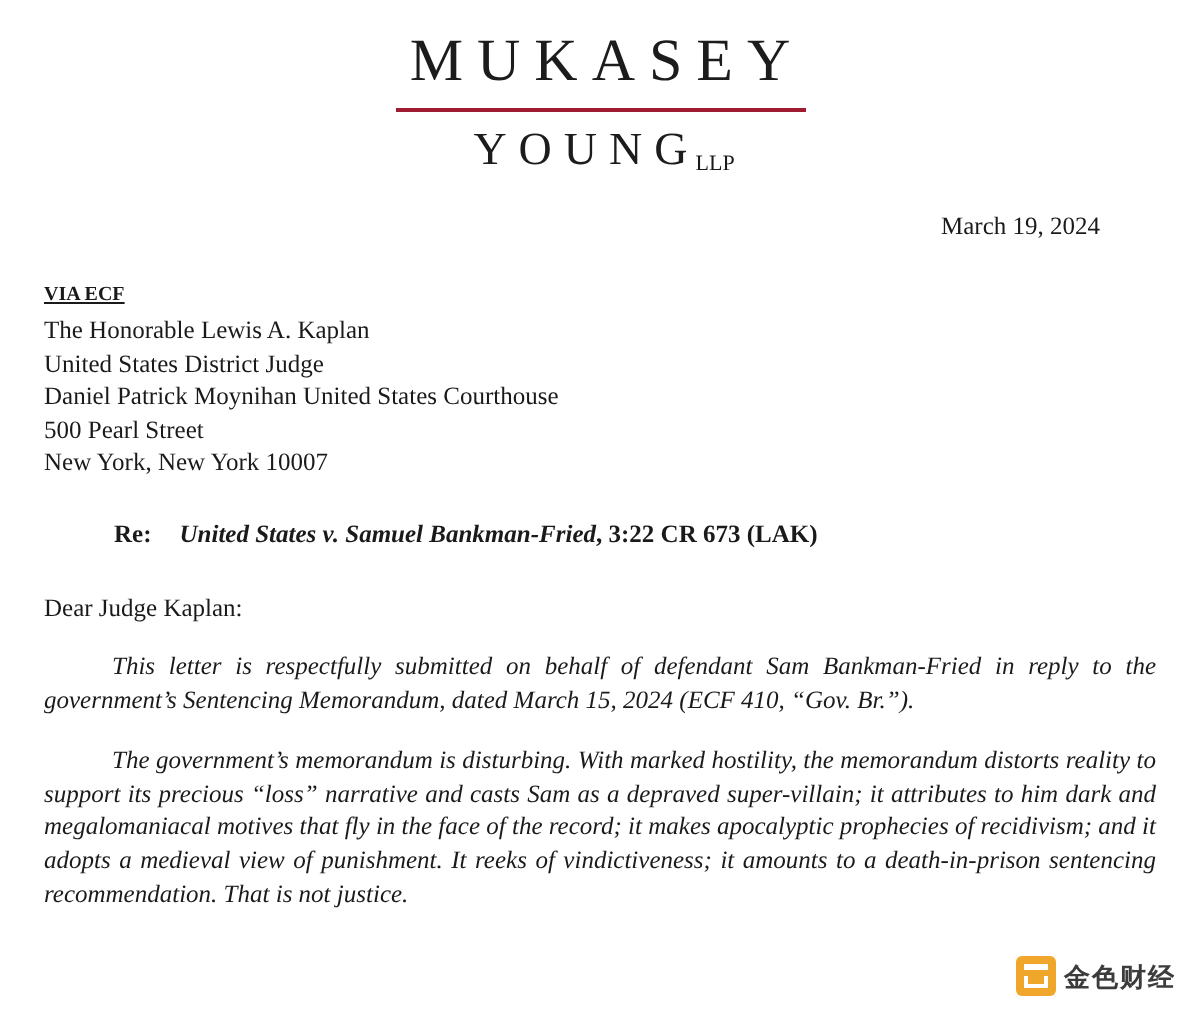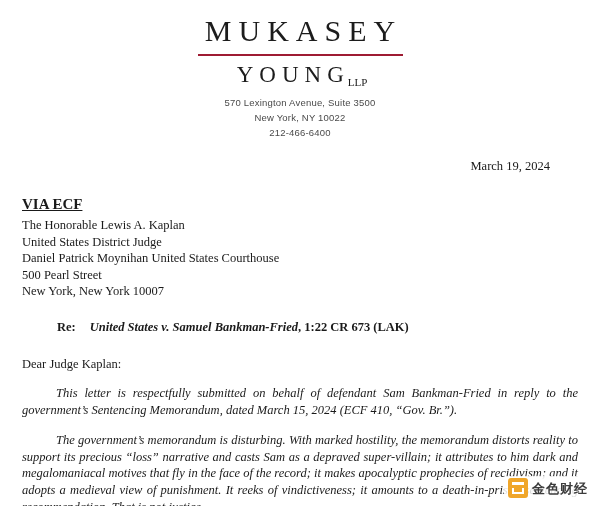--- a/index.html
+++ b/index.html
@@ -82,21 +82,21 @@
   .date-line {
     text-align: right;
     padding-right: 28px;
     margin-top: 18px;
     font-size: 12.5px;
   }
   .via-ecf {
     margin-top: 19px;
     font-weight: bold;
     text-decoration: underline;
-    font-size: 15px;
+    font-size: 10px;
   }
   .addr-block {
     margin-top: 3px;
   }
   .addr-block div {
     line-height: 1.32;
   }
   .re-line {
     margin-top: 19px;
     padding-left: 35px;
@@ -174,43 +174,38 @@
 <body>
 
 <div class="page">
 
   <div class="letterhead">
     <div class="firm-name-1">MUKASEY</div>
     <div class="firm-rule"></div>
     <div class="firm-name-2-wrap">
       <span class="firm-name-2">YOUNG</span><span class="firm-suffix">LLP</span>
     </div>
-    <div class="address">
-      <div>570 Lexington Avenue, Suite 3500</div>
-      <div>New York, NY 10022</div>
-      <div>212-466-6400</div>
-    </div>
   </div>
 
   <div class="letter-body">
 
     <div class="date-line">March 19, 2024</div>
 
     <div class="via-ecf">VIA ECF</div>
 
     <div class="addr-block">
       <div>The Honorable Lewis A. Kaplan</div>
       <div>United States District Judge</div>
       <div>Daniel Patrick Moynihan United States Courthouse</div>
       <div>500 Pearl Street</div>
       <div>New York, New York 10007</div>
     </div>
 
     <div class="re-line">
-      <span class="re-label">Re:</span><span class="re-case">United States v. Samuel Bankman-Fried</span><span class="re-cite">, 1:22 CR 673 (LAK)</span>
+      <span class="re-label">Re:</span><span class="re-case">United States v. Samuel Bankman-Fried</span><span class="re-cite">, 3:22 CR 673 (LAK)</span>
     </div>
 
     <div class="salutation">Dear Judge Kaplan:</div>
 
     <p class="para">This letter is respectfully submitted on behalf of defendant Sam Bankman-Fried in reply to the government’s Sentencing Memorandum, dated March 15, 2024 (ECF 410, “Gov. Br.”).</p>
     <p class="para">The government’s memorandum is disturbing.  With marked hostility, the memorandum distorts reality to support its precious “loss” narrative and casts Sam as a depraved super-villain; it attributes to him dark and megalomaniacal motives that fly in the face of the record; it makes apocalyptic prophecies of recidivism; and it adopts a medieval view of punishment.  It reeks of vindictiveness; it amounts to a death-in-prison sentencing recommendation.  That is not justice.</p>
 
   </div>
 
   <div class="watermark">

